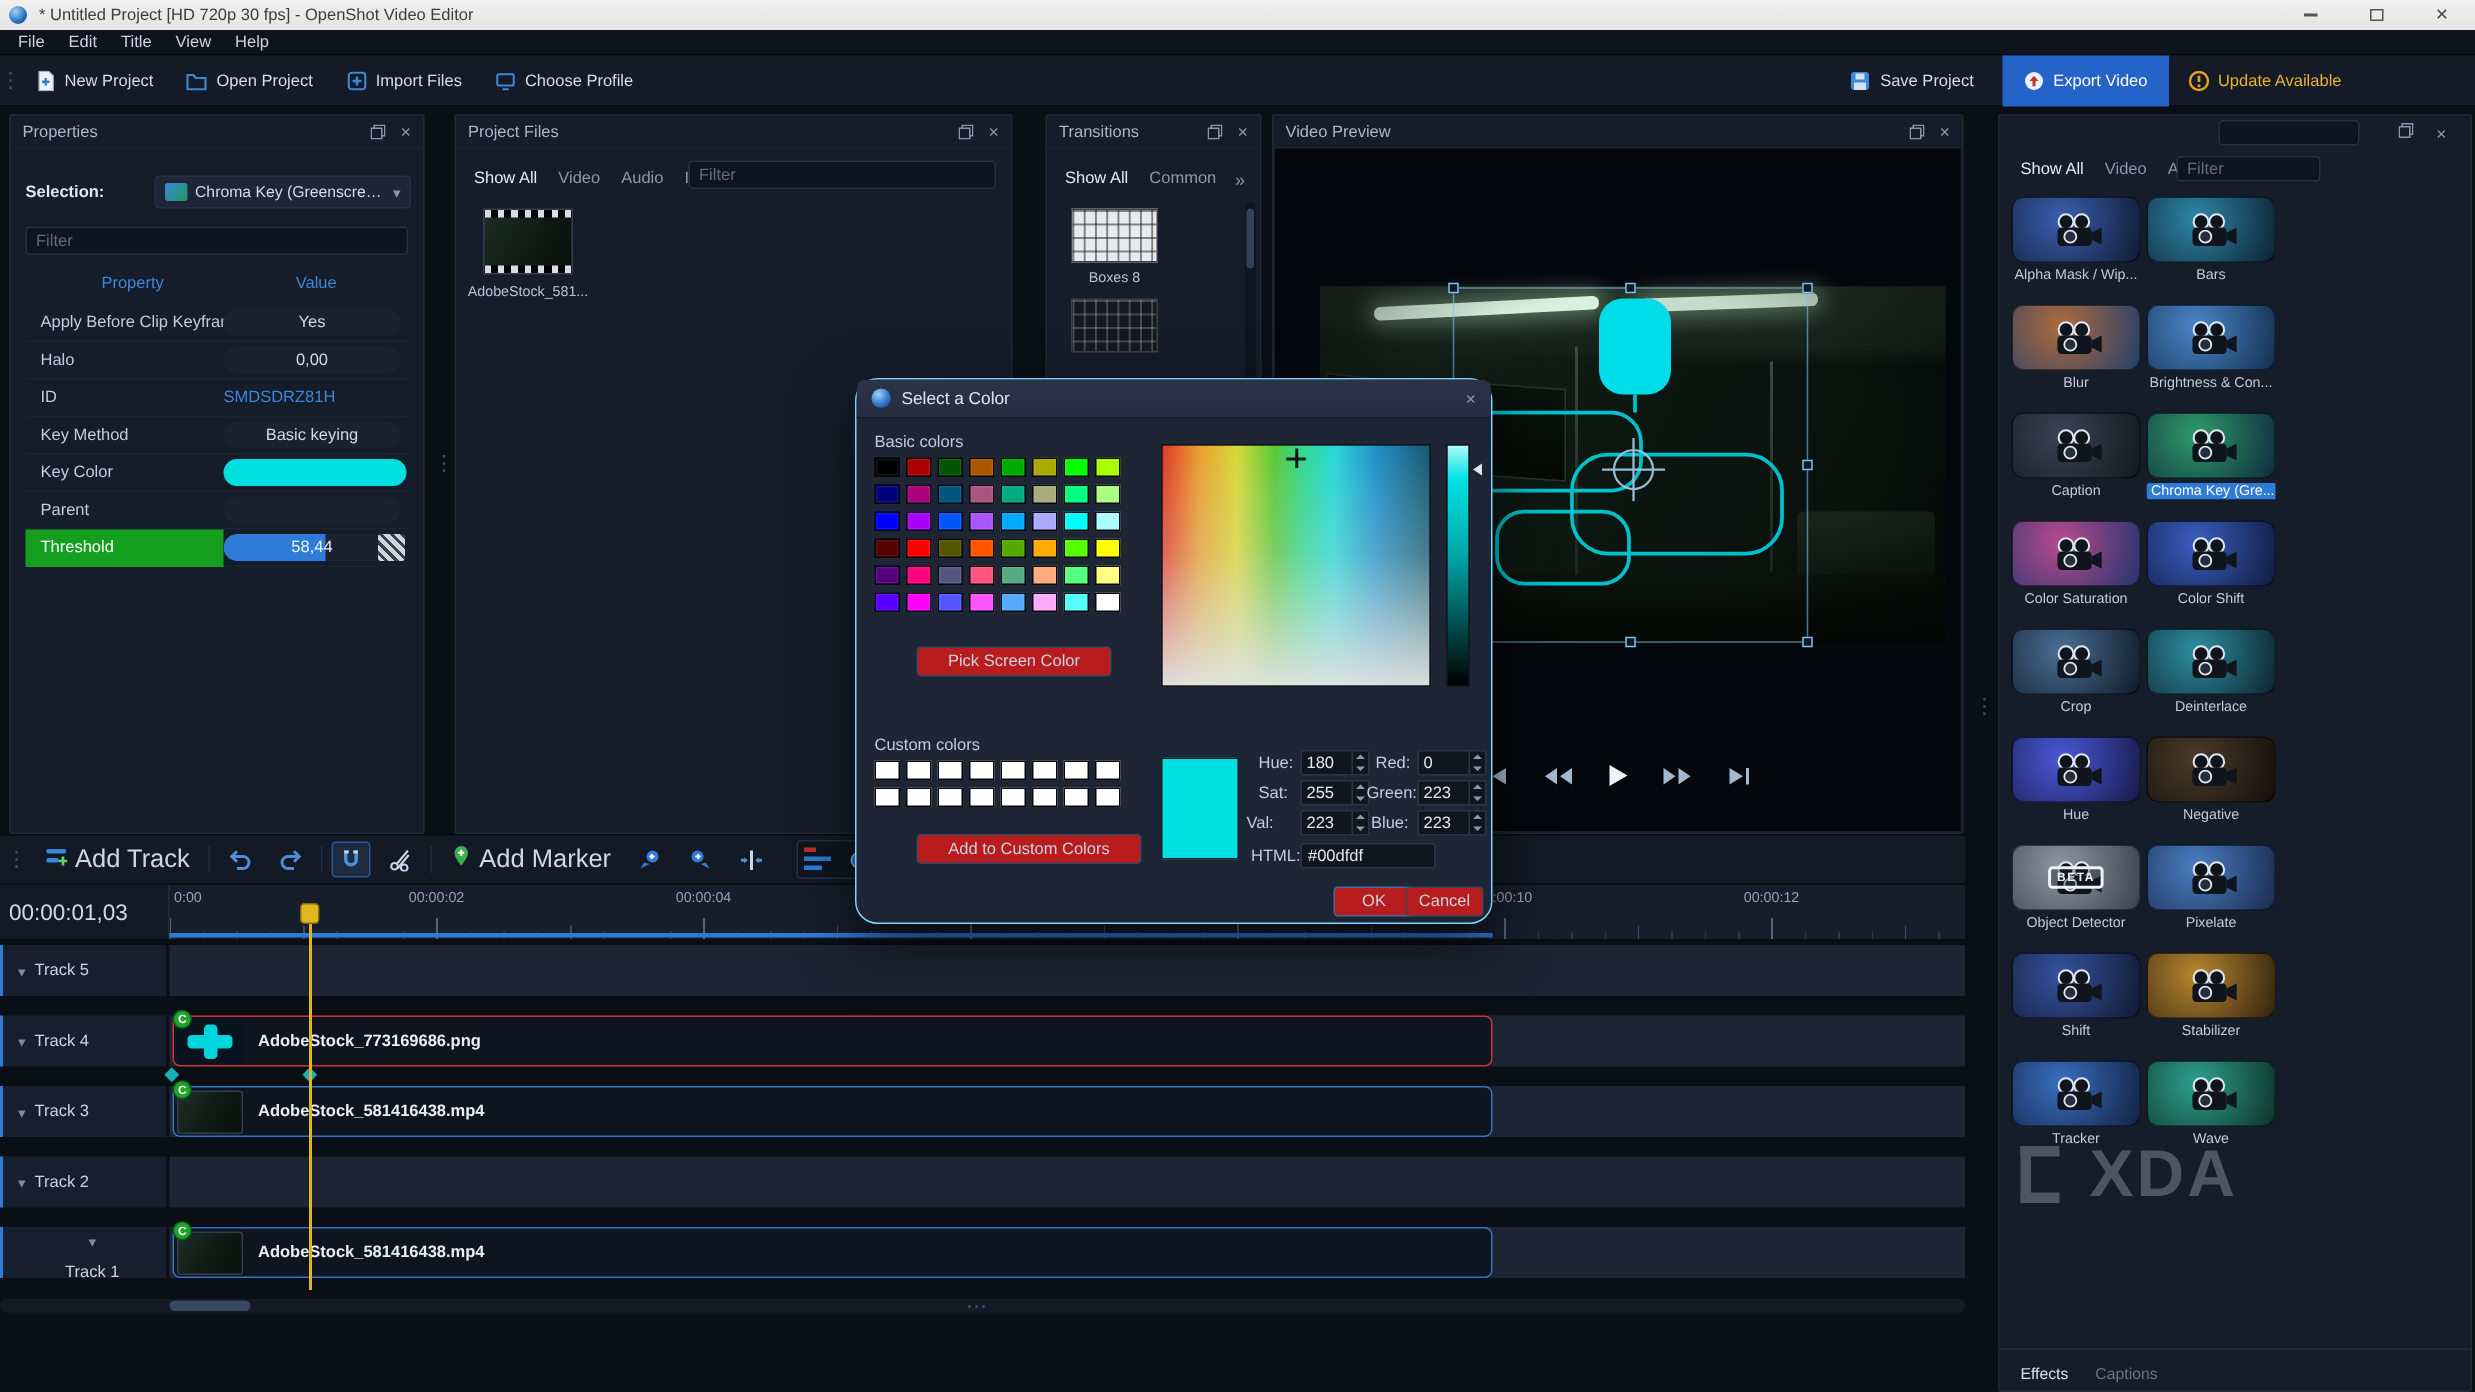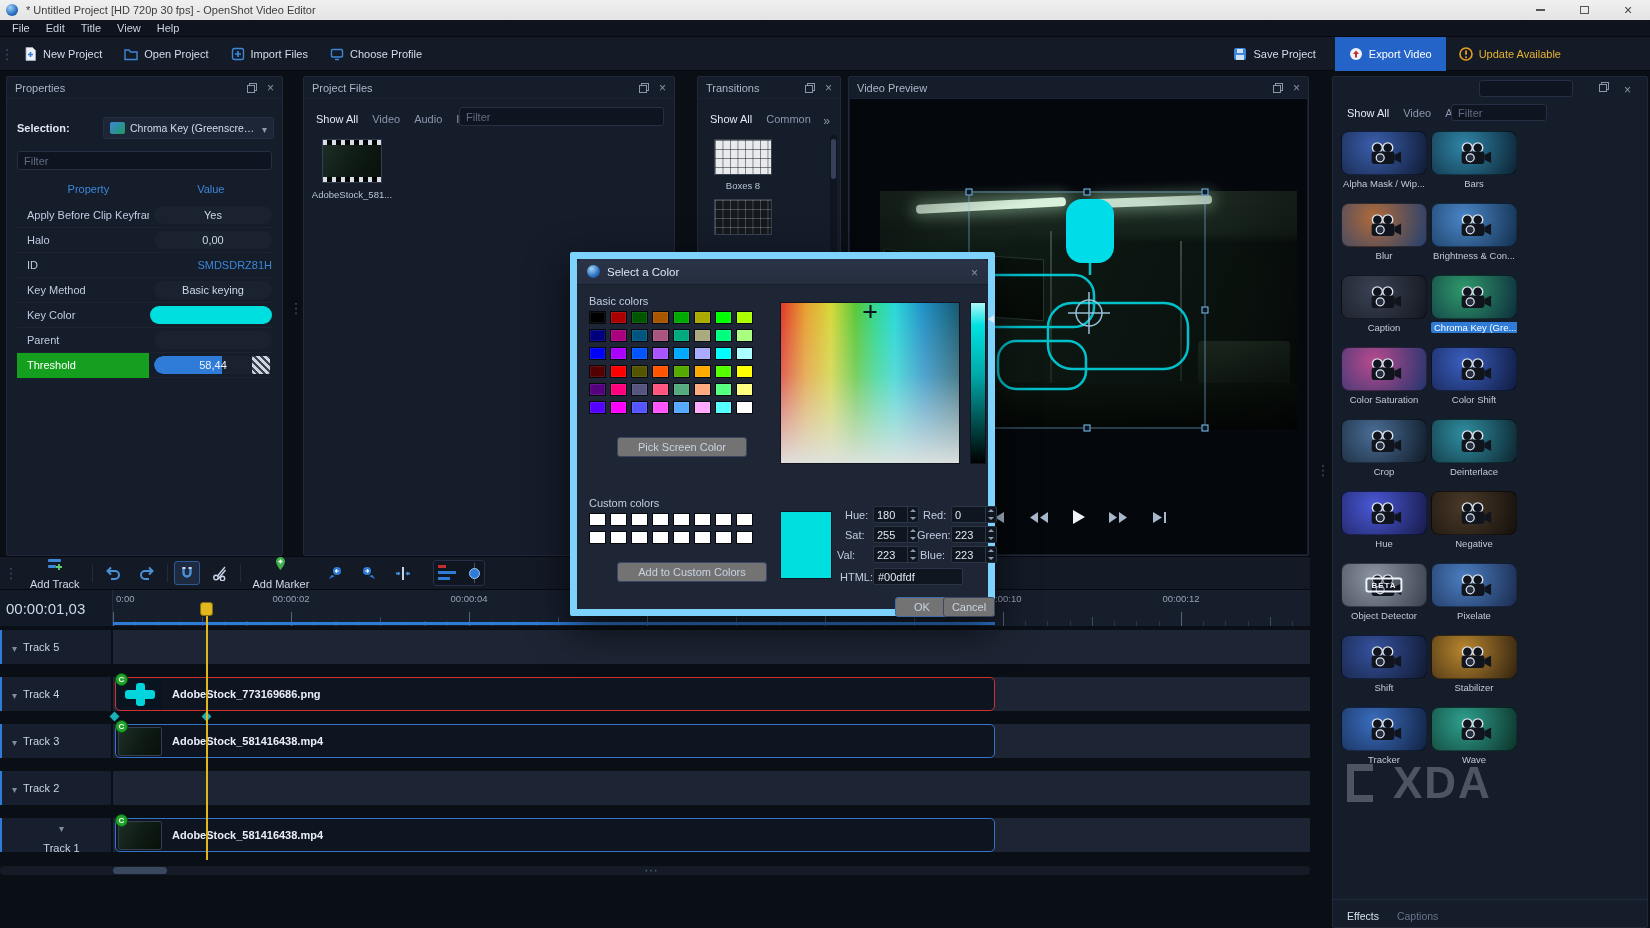--- a/index.html
+++ b/index.html
@@ -52,21 +52,21 @@
   .chev-d::before{content:"▾";color:#8b97ac;font-size:10px;}
   #prop-filter{position:absolute;left:10px;top:74px;right:10px;}
   .prop-cols{position:absolute;left:10px;top:106px;right:10px;height:16px;font-size:11px;color:#3d87d8;}
   .prop-cols span{position:absolute;transform:translateX(-50%);}
   .col-prop{left:28%;}
   .col-val{left:76%;}
   #prop-rows{position:absolute;left:10px;top:126px;right:10px;}
   .prop-row{height:25px;display:flex;align-items:center;border-bottom:1px solid rgba(255,255,255,0.035);}
   .prop-name{width:132px;font-size:11px;color:#c2cce0;padding-left:10px;line-height:25px;white-space:nowrap;overflow:hidden;}
   .prop-sel{background:#14a01e;color:#fff;}
-  .prop-val{flex:1;display:flex;align-items:center;justify-content:flex-end;position:relative;height:100%;}
+  .prop-val{flex:1;display:flex;align-items:center;justify-content:flex-start;position:relative;height:100%;}
   .pill{width:118px;height:18px;background:#1a2230;border-radius:9px;display:flex;align-items:center;justify-content:center;font-size:11px;color:#cdd8e8;position:relative;overflow:hidden;}
   .plain-val{font-size:11px;color:#3d87d8;}
   .slider-pill .pill-fill{position:absolute;left:0;top:0;bottom:0;background:#2e7bd8;border-radius:9px 0 0 9px;}
   .slider-pill span{position:relative;z-index:1;color:#eef3fa;}
   .kf-btn{position:absolute;right:2px;width:18px;height:18px;border-radius:2px;background:#cdd5de;background-image:repeating-linear-gradient(45deg,transparent 0 3px,#39414e 3px 5px);}
 
   
   #panel-projectfiles{left:303px;top:76px;width:372px;height:480px;}
   .tabs-row{position:absolute;left:12px;top:32px;right:10px;height:20px;display:flex;align-items:center;}
   #pf-filter{position:absolute;left:155px;top:30px;right:10px;width:auto;}
@@ -129,21 +129,21 @@
   .fx-bottom{position:absolute;left:0;right:0;top:822px;border-top:1px solid #222b3e;padding:6px 0 0 14px;}
   .btab{font-size:10.5px;color:#67738a;margin-right:18px;}
   .btab.active{color:#d5e0ee;}
   .watermark{position:absolute;left:14px;top:684px;display:flex;align-items:center;gap:20px;opacity:.33;pointer-events:none;}
   .wm-bracket{width:26px;height:38px;border:7px solid #bfc9d8;border-right:none;}
   .wm-text{font-size:44px;font-weight:800;letter-spacing:2px;color:#bfc9d8;line-height:1;}
 
   
   #timeline{position:absolute;left:0;top:556px;width:1310px;height:372px;}
   .tl-toolbar{position:absolute;left:0;top:0;width:1310px;height:34px;background:#131a26;border-top:1px solid #060a10;border-bottom:1px solid #060a10;display:flex;align-items:center;gap:6px;padding-left:4px;}
-  .tl-btn{background:none;border:0;display:flex;align-items:center;gap:5px;color:#cdd8e8;font-size:11px;padding:4px 6px;cursor:default;white-space:nowrap;flex-direction:column;}
+  .tl-btn{background:none;border:0;display:flex;align-items:center;gap:5px;color:#cdd8e8;font-size:17px;padding:4px 6px;cursor:default;white-space:nowrap;}
   .tl-sep{width:1px;height:18px;background:#232c3e;}
   .tl-active{background:#1e2a40;border:1px solid #2e5a94;border-radius:3px;padding:3px 4px;display:flex;}
   .zoomw{width:52px;height:26px;background:#10161f;border:1px solid #26304a;border-radius:3px;position:relative;margin-left:10px;}
   .zoomw .zr{position:absolute;left:4px;top:4px;width:8px;height:3px;background:#c03030;}
   .zoomw .zb1{position:absolute;left:4px;top:10px;width:18px;height:3px;background:#2e7bd8;}
   .zoomw .zb2{position:absolute;left:4px;top:16px;width:12px;height:3px;background:#2e7bd8;}
   .zoomw .zline{position:absolute;right:9px;top:2px;bottom:2px;width:1px;background:#44516b;}
   .zoomw .zknob{position:absolute;right:4px;top:7px;width:11px;height:11px;border-radius:50%;background:#2e7bd8;border:1px solid #9cc4ee;}
   .ruler{position:absolute;left:0;top:34px;width:1310px;height:36px;background:#161e2c;}
   .tc-box{position:absolute;left:0;top:0;width:113px;height:36px;background:#121927;border-right:1px solid #232c3e;display:flex;align-items:center;padding-left:6px;font-size:15px;color:#cdd8e8;}
@@ -172,28 +172,28 @@
   .clip-name{font-size:11px;font-weight:bold;color:#e8eef6;margin-left:10px;white-space:nowrap;}
   .playhead-line{position:absolute;left:206px;top:50px;width:2px;height:254px;background:#e0b81e;z-index:5;}
   .playhead-cap{position:absolute;left:200px;top:46px;width:13px;height:14px;background:#e0b81e;border:1px solid #8a6a10;border-radius:3px;z-index:6;}
   .kf-dot{position:absolute;width:7px;height:7px;background:#19b0b8;transform:rotate(45deg);z-index:4;}
   .hscroll{position:absolute;left:0;top:310px;width:1310px;height:9px;background:#141b27;border-radius:4px;}
   .hscroll i{position:absolute;left:113px;top:1px;width:54px;height:7px;background:#39485f;border-radius:4px;display:block;}
   .split{position:absolute;color:#4a5a78;font-size:14px;z-index:7;}
   .dots-h::before{content:"⋯";color:#4a5a78;font-size:14px;}
 
   
-  .dialog{position:absolute;left:570px;top:252px;width:425px;height:364px;background:#1e2636;border:7px solid #7dd3fc;border-radius:2px;box-shadow:0 14px 40px rgba(0,0,0,.65);z-index:60;}
+  .dialog{position:absolute;left:570px;top:252px;width:425px;height:364px;background:#1e2636;border:1px solid #7dd3fc;border-radius:15px;box-shadow:0 14px 40px rgba(0,0,0,.65);z-index:60;}
   .dlg-hd{height:26px;background:linear-gradient(#2b3347,#252d3f);border-radius:6px 6px 0 0;display:flex;align-items:center;padding:0 10px;gap:7px;border-bottom:1px solid #161d2b;}
   .dlg-ico{width:13px;height:13px;border-radius:50%;background:radial-gradient(circle at 35% 30%,#9fd4f8,#2a6fc0 60%,#153a6a);}
   .dlg-title{font-size:11.5px;color:#dfe7f2;flex:1;}
   .dlg-label{position:absolute;font-size:11px;color:#c2cce0;}
   #basic-grid{position:absolute;left:12px;top:52px;display:grid;grid-template-columns:repeat(8,17px);gap:5px 4px;}
   .swatch{width:17px;height:13px;border:1px solid #05080d;box-shadow:inset 0 0 0 1px rgba(255,255,255,.08);}
-  .dlg-btn{position:absolute;background:#737373;border:1px solid #3a4662;border-radius:3px;color:#c9d3e2;font-size:11px;display:flex;align-items:center;justify-content:center;cursor:default;font-family:"Liberation Sans",sans-serif;}
+  .dlg-btn{position:absolute;background:#b91c1c;border:1px solid #3a4662;border-radius:3px;color:#c9d3e2;font-size:11px;display:flex;align-items:center;justify-content:center;cursor:default;font-family:"Liberation Sans",sans-serif;}
   .gradient-map{position:absolute;left:203px;top:43px;width:180px;height:162px;border:1px solid #10151f;
     background:linear-gradient(to bottom,rgba(223,227,224,0) 0%,rgba(223,227,224,.25) 45%,rgba(223,227,224,.97) 100%),
     linear-gradient(to right,#e13828 0%,#e8a030 14%,#d8d838 28%,#58c838 42%,#30d890 53%,#28d8d8 64%,#2090c8 80%,#15586e 100%);}
   .xh{position:absolute;left:50%;top:2px;width:13px;height:13px;transform:translateX(-50%);}
   .xh::before{content:"";position:absolute;left:6px;top:0;width:1.5px;height:13px;background:#10151f;}
   .xh::after{content:"";position:absolute;top:6px;left:0;height:1.5px;width:13px;background:#10151f;}
   .val-strip{position:absolute;left:393px;top:43px;width:16px;height:162px;border:1px solid #10151f;background:linear-gradient(to bottom,#aef9f9 0%,#00e2e2 14%,#00a8a8 45%,#005656 72%,#000 100%);}
   .val-arrow{position:absolute;left:411px;top:56px;width:0;height:0;border-right:6px solid #dfe7f2;border-top:4px solid rgba(0,0,0,0);border-bottom:4px solid rgba(0,0,0,0);}
   #custom-grid{position:absolute;left:12px;top:254px;display:grid;grid-template-columns:repeat(8,17px);gap:5px 4px;}
   .cur-color{position:absolute;left:203px;top:252px;width:52px;height:68px;border:1px solid #10151f;}

